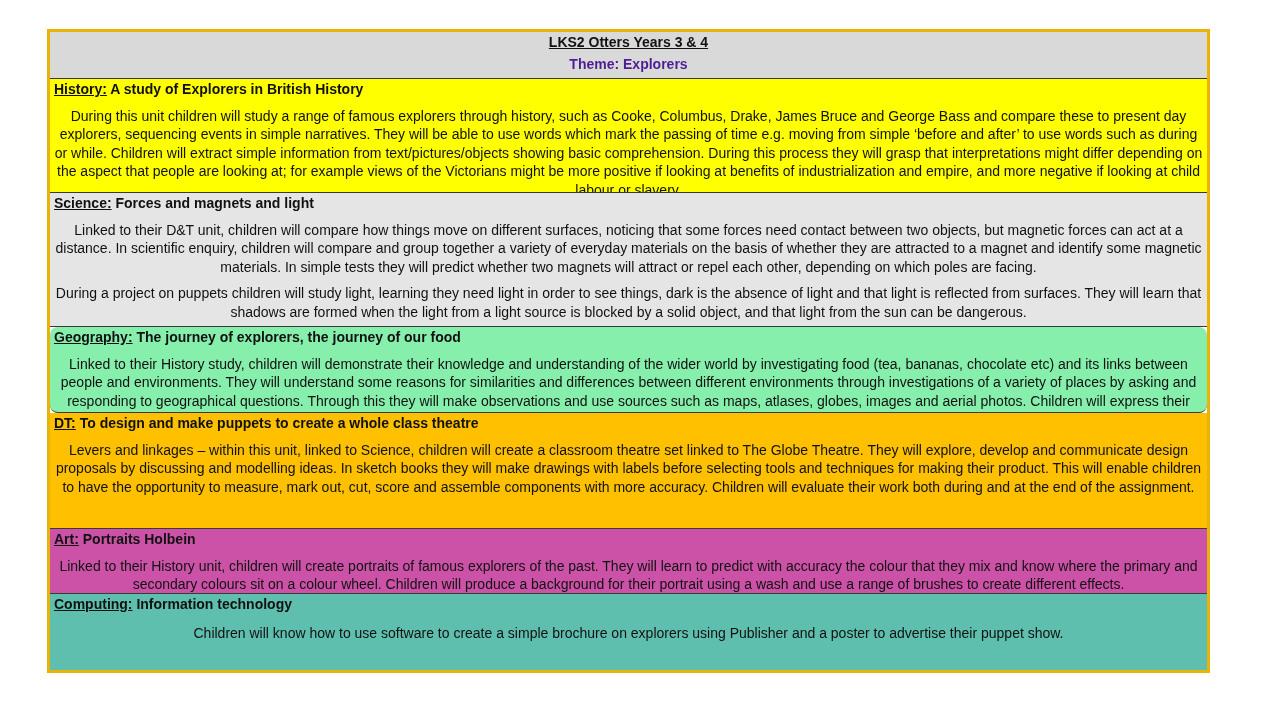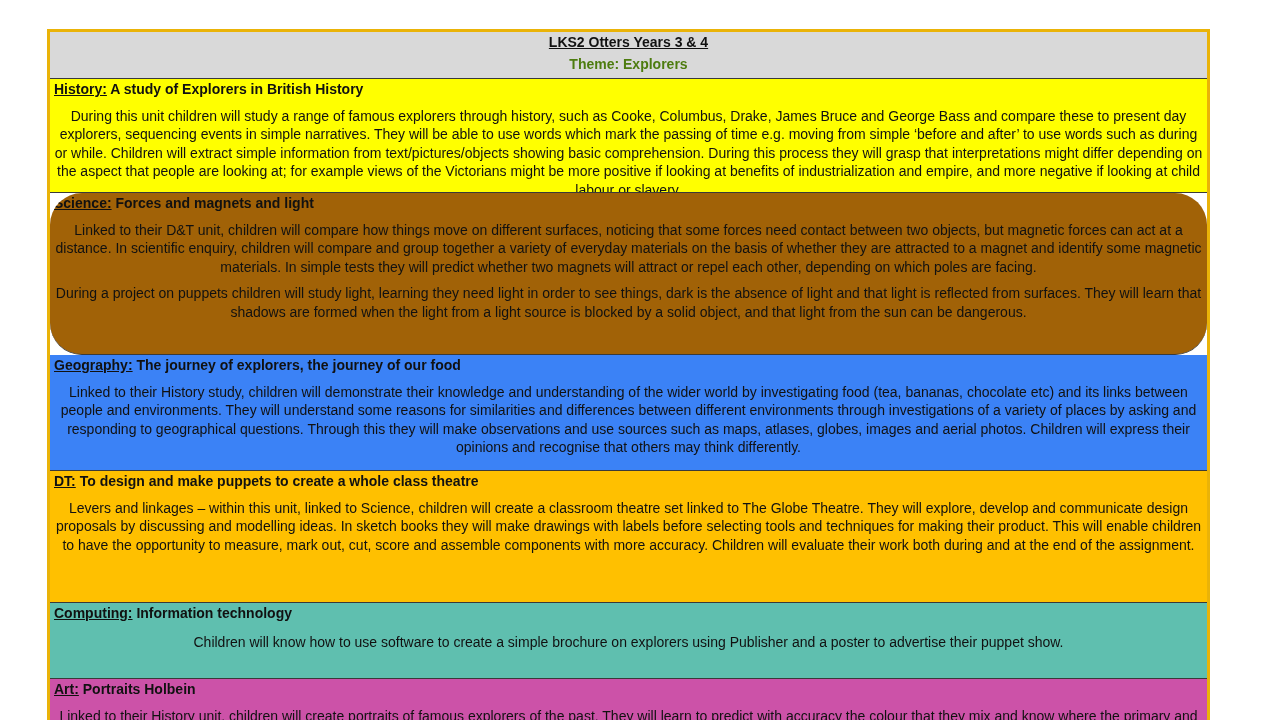--- a/index.html
+++ b/index.html
@@ -37,44 +37,44 @@
       padding-top: 1px;
     }
     .header-title {
       font-weight: bold;
       text-decoration: underline;
       display: block;
       line-height: 18px;
     }
     .header-theme {
       font-weight: bold;
-      color: #4d7c0f;
+      color: #4c1d95;
       display: block;
       margin-top: 4px;
       line-height: 18px;
     }
     .subject-heading {
       font-weight: bold;
       display: block;
       line-height: 18px;
       margin-bottom: 9px;
     }
     .subject-label {
       text-decoration: underline;
     }
     .para {
       display: block;
       margin: 0 0 8px 0;
       line-height: 18.4px;
       text-align: center;
     }
     .row-history   { background: #ffff00; height: 114px; }
-    .row-science   { background: #a16207; height: 162px; border-radius: 32px; }
-    .row-geography { background: #3b82f6; height: 116px; }
-    .row-dt        { background: #ffc000; height: 132px; }
+    .row-science   { background: #e5e5e5; height: 134px; }
+    .row-geography { background: #86efac; height: 86px; border-radius: 8px; }
+    .row-dt        { background: #ffc000; height: 116px; }
     .row-art       { background: #cc52a8; height: 65px; }
     .row-computing { background: #5fbfaf; height: 76px; }
     .row-computing .subject-heading { margin-bottom: 11px; }
   </style>
 </head>
 <body>
 
 <div class="page">
 
   <div class="row header-row">
@@ -108,29 +108,29 @@
   </div>
 
   <div class="row row-dt">
     <span class="subject-heading">
       <span class="subject-label">DT:</span>
       <span>To design and make puppets to create a whole class theatre</span>
     </span>
     <span class="para">Levers and linkages – within this unit, linked to Science, children will create a classroom theatre set linked to The Globe Theatre. They will explore, develop and communicate design proposals by discussing and modelling ideas. In sketch books they will make drawings with labels before selecting tools and techniques for making their product. This will enable children to have the opportunity to measure, mark out, cut, score and assemble components with more accuracy. Children will evaluate their work both during and at the end of the assignment.</span>
   </div>
 
+  <div class="row row-art">
+    <span class="subject-heading">
+      <span class="subject-label">Art:</span>
+      <span>Portraits Holbein</span>
+    </span>
+    <span class="para">Linked to their History unit, children will create portraits of famous explorers of the past. They will learn to predict with accuracy the colour that they mix and know where the primary and secondary colours sit on a colour wheel. Children will produce a background for their portrait using a wash and use a range of brushes to create different effects.</span>
+  </div>
+
   <div class="row row-computing">
     <span class="subject-heading">
       <span class="subject-label">Computing:</span>
       <span>Information technology</span>
     </span>
     <span class="para">Children will know how to use software to create a simple brochure on explorers using Publisher and a poster to advertise their puppet show.</span>
   </div>
 
-  <div class="row row-art">
-    <span class="subject-heading">
-      <span class="subject-label">Art:</span>
-      <span>Portraits Holbein</span>
-    </span>
-    <span class="para">Linked to their History unit, children will create portraits of famous explorers of the past. They will learn to predict with accuracy the colour that they mix and know where the primary and secondary colours sit on a colour wheel. Children will produce a background for their portrait using a wash and use a range of brushes to create different effects.</span>
-  </div>
-
 </div>
 
 </body></html>

